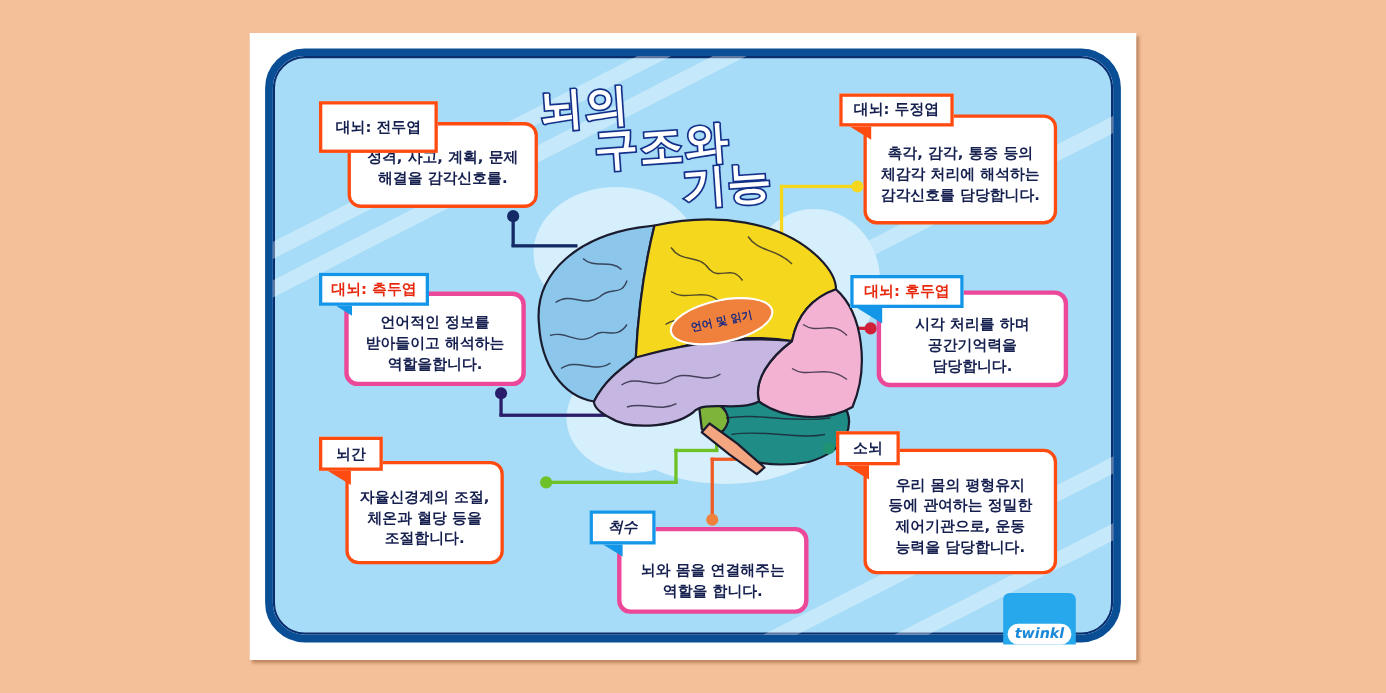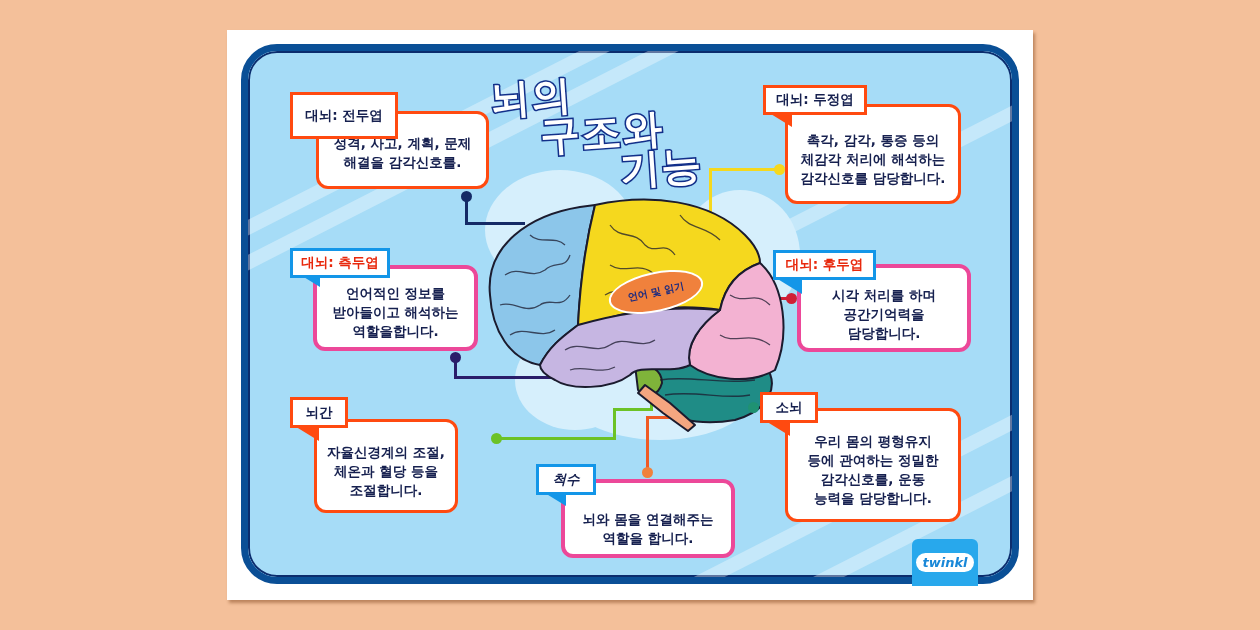--- a/index.html
+++ b/index.html
@@ -54,21 +54,21 @@
   .line { position:absolute; z-index:1; }
   .dot { position:absolute; width:11px; height:11px; border-radius:50%; z-index:4; }
   .brain-label {
     position:absolute; left:608px; top:272px; width:92px; height:36px;
     background:#f0813c; border:2px solid #ffffff; border-radius:50%;
     transform:rotate(-12deg); display:flex; align-items:center; justify-content:center;
     color:#1a2a80; font-weight:bold; font-size:10px; z-index:5;
   }
   .logo {
     position:absolute; left:912px; top:539px; width:66px; height:47px; background:#28a8ec;
-    border-radius:6px 6px 0 0; z-index:6; display:flex; align-items:center; justify-content:center;
+    border-radius:6px 6px 0 0; z-index:6; display:flex; align-items:flex-end; justify-content:center;
   }
   .logo .cloudy {
     background:#ffffff; border-radius:14px; padding:2px 6px; font-weight:bold; font-style:italic;
     color:#1a88d8; font-size:13px;
   }
 </style>
 </head>
 <body>
 
 <div class="sheet"></div>
@@ -190,18 +190,18 @@
 
 <div class="tail" style="left:540px; top:490px; border-right:26px solid #1396e8; border-bottom:16px solid transparent;"></div>
 <div class="tag blue" style="left:536px; top:464px; width:60px; height:31px;font-style:italic;">척수</div>
 <div class="card blue" style="left:561px; top:479px; width:174px; height:79px; padding-top:20px;">뇌와 몸을 연결해주는
 역할을 합니다.</div>
 
 <div class="tail" style="left:764px; top:420px; border-right:26px solid #ff4a10; border-bottom:16px solid transparent;"></div>
 <div class="tag orange" style="left:760px; top:392px; width:58px; height:31px;">소뇌</div>
 <div class="card orange" style="left:785px; top:408px; width:176px; height:114px; padding-top:10px;">우리 몸의 평형유지
 등에 관여하는 정밀한
-감각신호를, 운동
+제어기관으로, 운동
 능력을 담당합니다.</div>
 
 <div class="logo">
   <span class="cloudy">twinkl</span>
 </div>
 
 </body></html>

